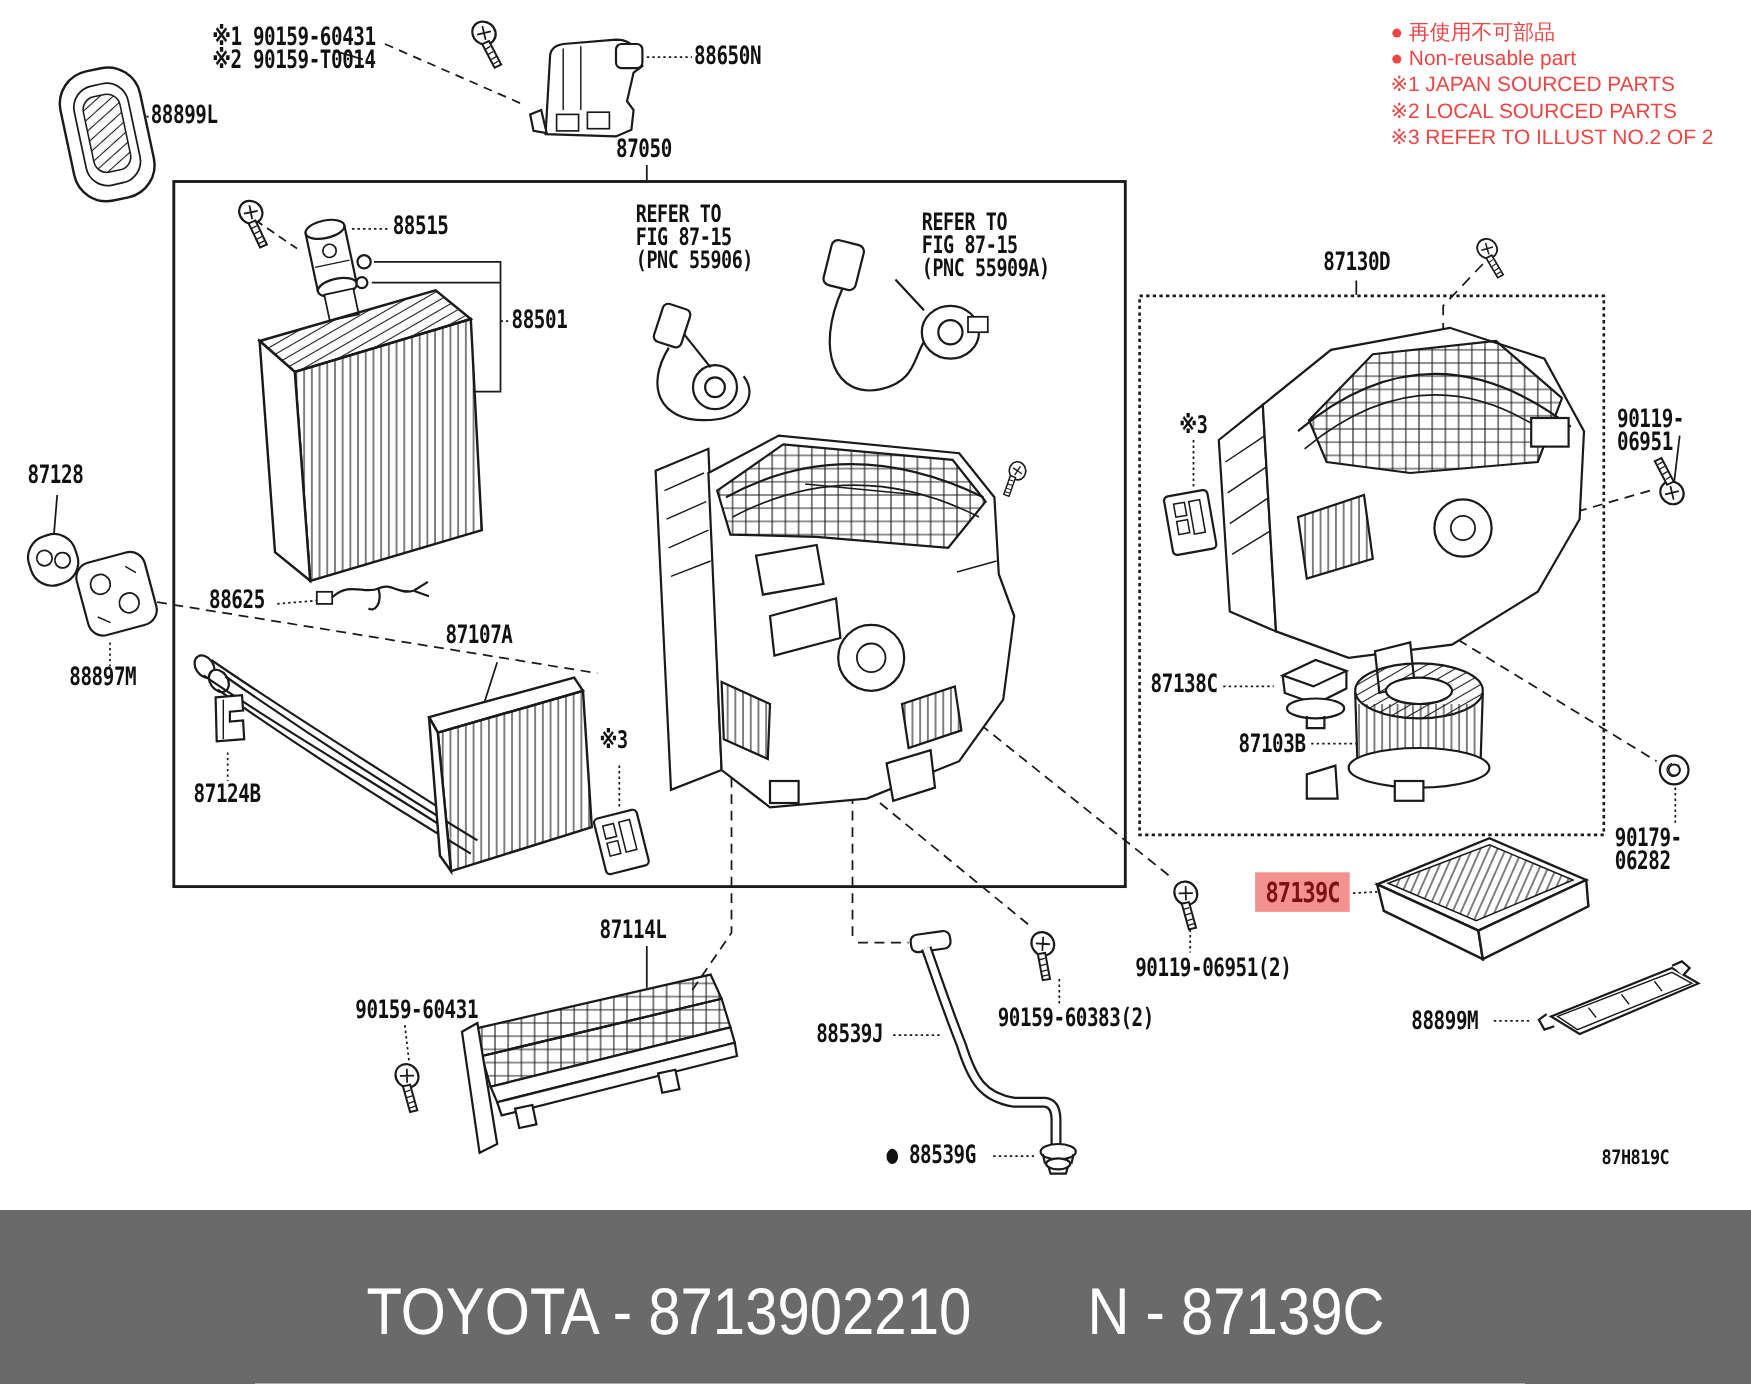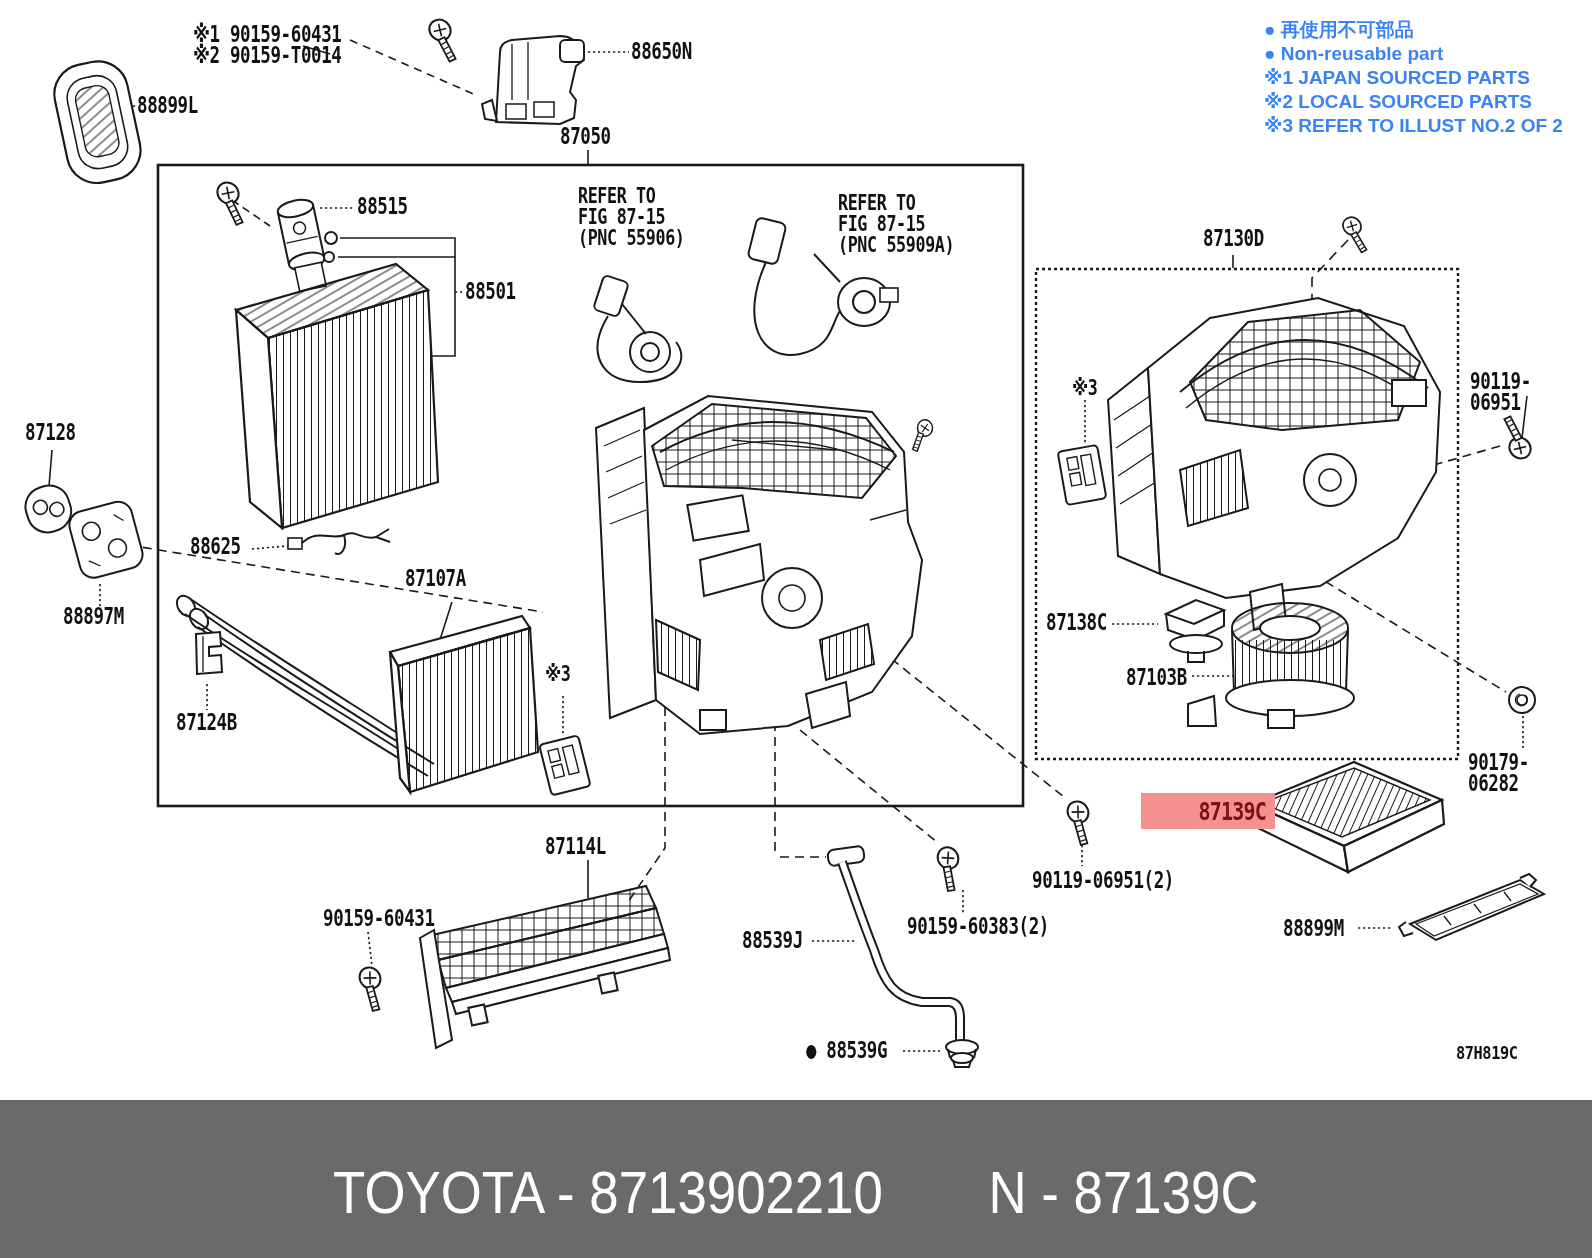--- a/index.html
+++ b/index.html
@@ -4,25 +4,25 @@
 <style>
   html,body{margin:0;padding:0;background:#fff;}
   .stage{position:relative;width:1592px;height:1258px;background:#fff;overflow:hidden;
          font-family:"DejaVu Sans Mono","DejaVu Sans",monospace;}
   svg{position:absolute;left:0;top:0;}
   .pl{position:absolute;font-family:"DejaVu Sans Mono","DejaVu Sans",monospace;
       font-weight:bold;font-size:23px;line-height:21px;color:#111;
       transform:scaleX(.76);transform-origin:0 0;white-space:pre-line;letter-spacing:-.5px;}
   .note{font-size:22px;}
   .legend{position:absolute;left:1264px;top:18px;font-family:"Liberation Sans","DejaVu Sans",sans-serif;
-      font-weight:bold;font-size:19px;line-height:24px;color:#3b82f6;white-space:pre-line;}
+      font-weight:normal;font-size:19px;line-height:24px;color:#ef4444;white-space:pre-line;}
   .hl{position:absolute;left:1141px;top:793px;width:86px;height:36px;
       background:var(--highlight_bg,#f2918d);color:var(--highlight_text,#7c1113);
       display:flex;align-items:center;justify-content:center;
-      font-weight:bold;font-size:25px;letter-spacing:-1px;padding-left:48px;}
+      font-weight:bold;font-size:25px;letter-spacing:-1px;}
   .hl span{transform:scaleX(.8);}
   .code{position:absolute;left:1456px;top:1042px;font-size:18px;font-weight:bold;
       color:#111;transform:scaleX(.85);transform-origin:0 0;letter-spacing:-.5px;}
   .footer{position:absolute;left:0;top:1100px;width:1592px;height:184px;
       background:var(--footer_bg,#6a6a6a);display:flex;align-items:center;justify-content:center;}
   .footer-inner{display:flex;gap:120px;color:var(--footer_text,#fff);
       font-family:"Liberation Sans","DejaVu Sans",sans-serif;font-size:60px;
       transform:scaleX(.88);white-space:nowrap;}
 </style>
 </head>

